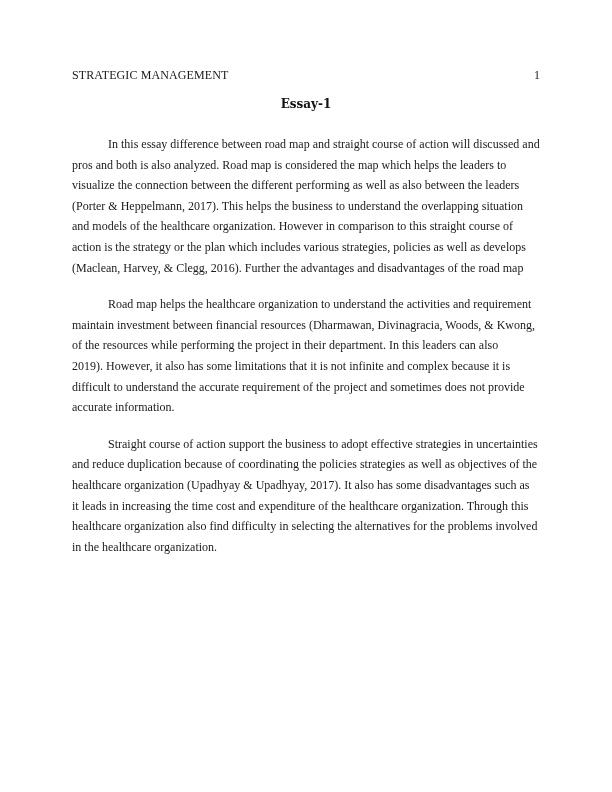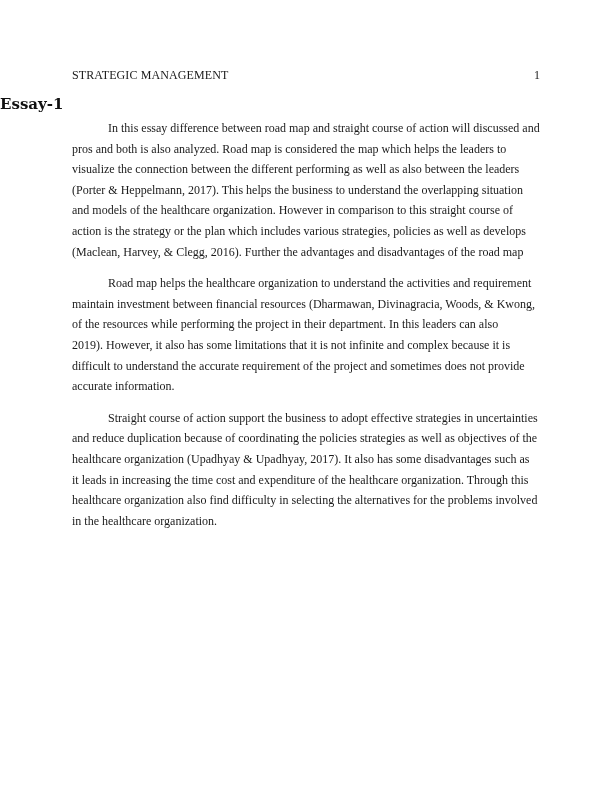--- a/index.html
+++ b/index.html
@@ -41,24 +41,24 @@
     .page-number {
       position: absolute;
       right: 0;
       top: 0;
     }
     .essay-title {
       position: absolute;
       top: 94px;
       left: 0;
       width: 612px;
-      text-align: left;
+      text-align: center;
       font-family: "DejaVu Serif", serif;
       font-weight: bold;
-      font-size: 15px;
+      font-size: 12px;
       line-height: 20px;
       color: #111;
     }
     .body {
       position: absolute;
       top: 118px;
       left: 72px;
       width: 470px;
       font-size: 12px;
       line-height: 20.6px;
@@ -68,20 +68,21 @@
       text-indent: 36px;
       text-align: left;
       white-space: normal;
     }
     .line {
       display: block;
       white-space: nowrap;
     }
     .line.first {
       padding-left: 36px;
+      margin-top: 16px;
     }
     .para.lines {
       text-indent: 0;
     }
   </style>
 </head>
 <body>
 
 <div class="page">
 

